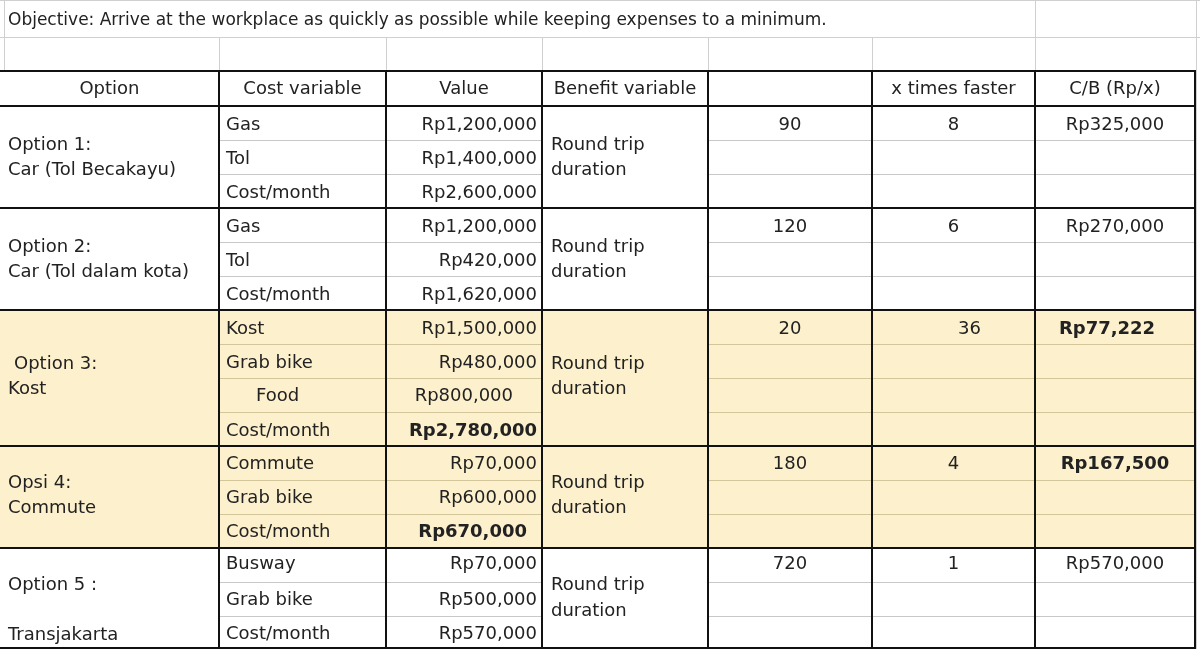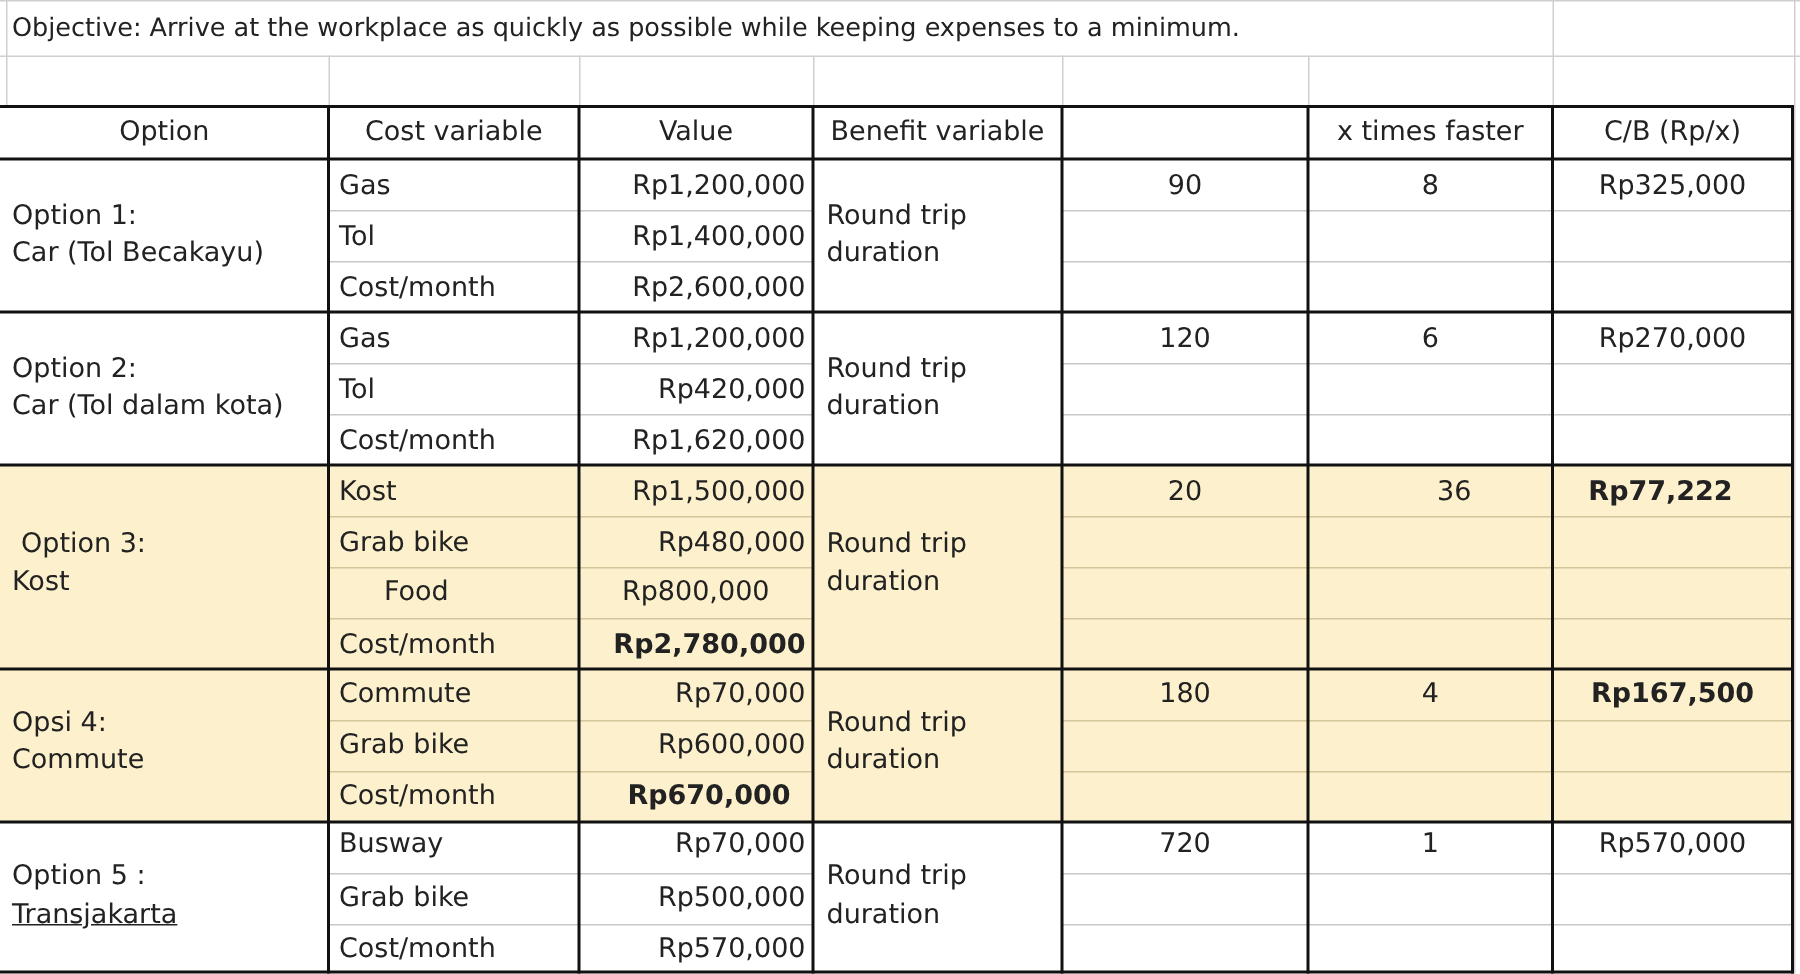--- a/index.html
+++ b/index.html
@@ -152,21 +152,21 @@
     <div class="cell right bold" style="left:386px;top:520px;width:145px;">Rp670,000</div>
     <div class="cell left" style="left:543px;top:471px;width:164px;padding-left:8px;">Round trip</div>
     <div class="cell left" style="left:543px;top:496px;width:164px;padding-left:8px;">duration</div>
     <div class="cell center" style="left:708px;top:452px;width:164px;">180</div>
     <div class="cell center" style="left:872px;top:452px;width:163px;">4</div>
     <div class="cell center bold" style="left:1035px;top:452px;width:160px;">Rp167,500</div>
   </div>
 
   <div>
     <div class="cell left" style="left:2px;top:573px;width:215px;">Option 5 :</div>
-    <div class="cell left" style="left:2px;top:599px;width:215px;text-decoration:underline;">Transjakarta</div>
+    <div class="cell left" style="left:2px;top:623px;width:215px;">Transjakarta</div>
     <div class="cell left" style="left:220px;top:552px;width:165px;">Busway</div>
     <div class="cell right" style="left:386px;top:552px;width:155px;">Rp70,000</div>
     <div class="cell left" style="left:220px;top:588px;width:165px;">Grab bike</div>
     <div class="cell right" style="left:386px;top:588px;width:155px;">Rp500,000</div>
     <div class="cell left" style="left:220px;top:622px;width:165px;">Cost/month</div>
     <div class="cell right" style="left:386px;top:622px;width:155px;">Rp570,000</div>
     <div class="cell left" style="left:543px;top:573px;width:164px;padding-left:8px;">Round trip</div>
     <div class="cell left" style="left:543px;top:599px;width:164px;padding-left:8px;">duration</div>
     <div class="cell center" style="left:708px;top:552px;width:164px;">720</div>
     <div class="cell center" style="left:872px;top:552px;width:163px;">1</div>

